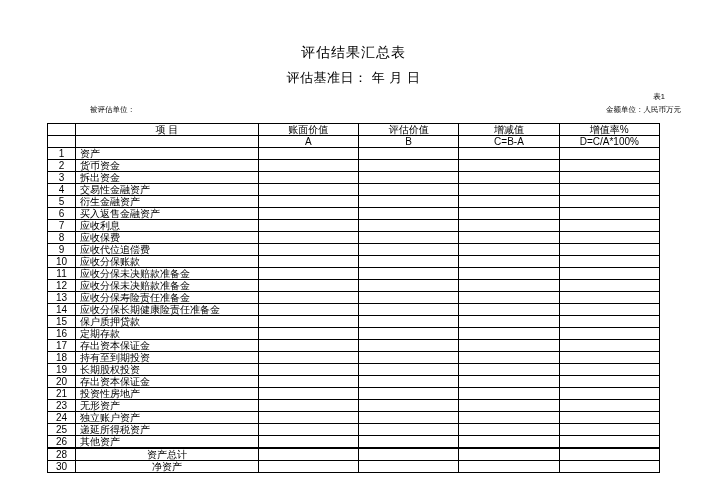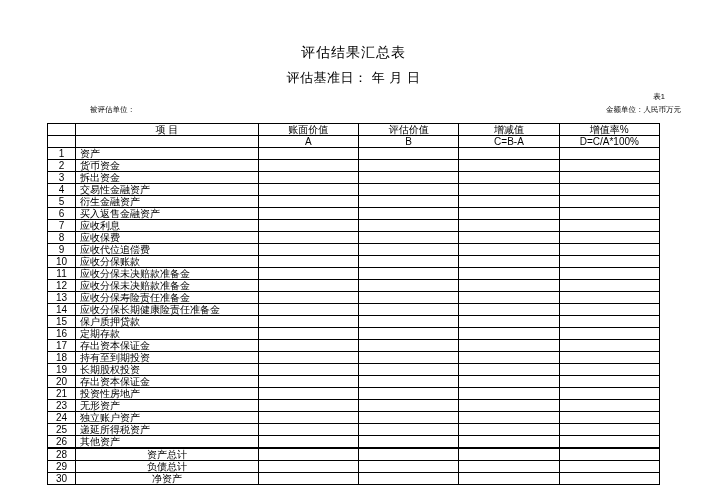--- a/index.html
+++ b/index.html
@@ -327,28 +327,20 @@
         </tr>
         <tr class="thick-top">
           <td class="col-no">28</td>
           <td class="col-item bold center">资产总计</td>
           <td class="col-val"></td>
           <td class="col-val"></td>
           <td class="col-val"></td>
           <td class="col-val"></td>
         </tr>
         <tr>
-          <td class="col-no">29</td>
-          <td class="col-item bold center">负债总计</td>
-          <td class="col-val"></td>
-          <td class="col-val"></td>
-          <td class="col-val"></td>
-          <td class="col-val"></td>
-        </tr>
-        <tr>
           <td class="col-no">30</td>
           <td class="col-item bold center">净资产</td>
           <td class="col-val"></td>
           <td class="col-val"></td>
           <td class="col-val"></td>
           <td class="col-val"></td>
         </tr>
       </tbody>
   </table>
 

